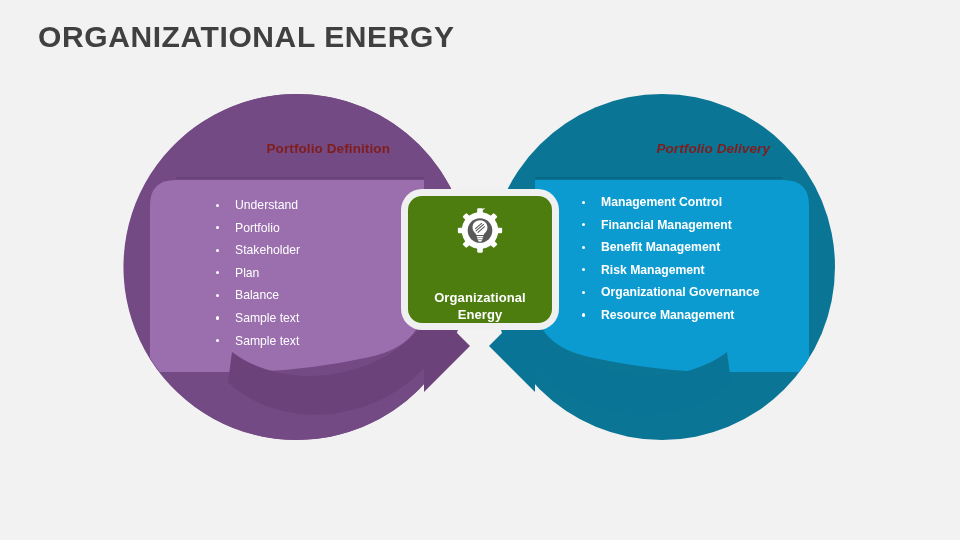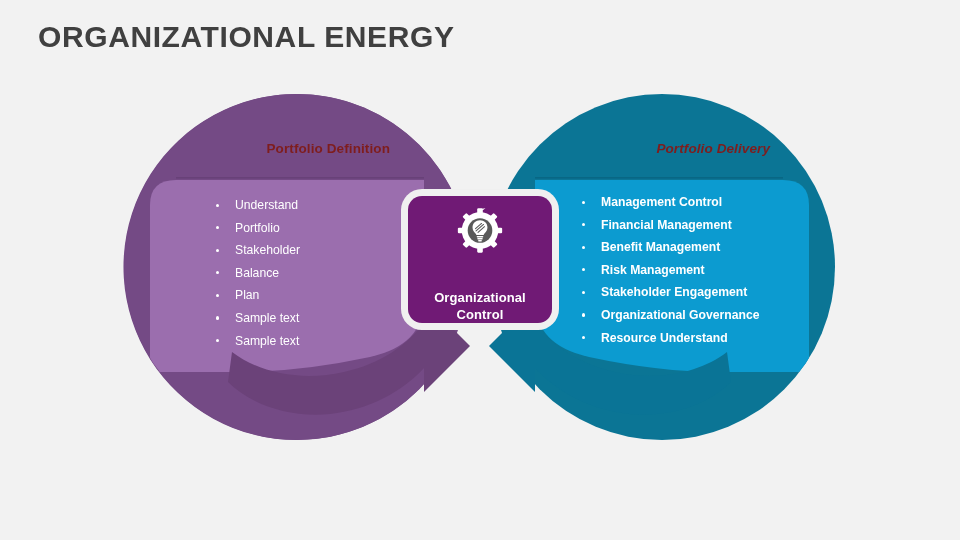--- a/index.html
+++ b/index.html
@@ -82,21 +82,21 @@
     border-radius: 50%;
     background: #ffffff;
   }
 
   #center-card {
     position: absolute;
     left: 408px;
     top: 196px;
     width: 144px;
     height: 127px;
-    background: #701a75;
+    background: #4d7c0f;
     border-radius: 14px;
     box-shadow: 0 0 0 7px #f0f0f0;
     display: flex;
     flex-direction: column;
     align-items: center;
     justify-content: flex-start;
     gap: 32px;
   }
   #center-icon {
     margin-top: 12px;
@@ -196,34 +196,33 @@
   </svg>
 
   <div class="wing-title" id="left-title">Portfolio Definition</div>
 
   <div class="wing-title" id="right-title">Portfolio Delivery</div>
 
   <ul class="bullet-list" id="left-list">
     <li><span class="dot"></span><span>Understand</span></li>
     <li><span class="dot"></span><span>Portfolio</span></li>
     <li><span class="dot"></span><span>Stakeholder</span></li>
+    <li><span class="dot"></span><span>Plan</span></li>
     <li><span class="dot"></span><span>Balance</span></li>
-    <li><span class="dot"></span><span>Plan</span></li>
     <li><span class="dot"></span><span>Sample text</span></li>
     <li><span class="dot"></span><span>Sample text</span></li>
   </ul>
 
   <ul class="bullet-list" id="right-list">
     <li><span class="dot"></span><span>Management Control</span></li>
     <li><span class="dot"></span><span>Financial Management</span></li>
     <li><span class="dot"></span><span>Benefit Management</span></li>
     <li><span class="dot"></span><span>Risk Management</span></li>
-    <li><span class="dot"></span><span>Stakeholder Engagement</span></li>
     <li><span class="dot"></span><span>Organizational Governance</span></li>
-    <li><span class="dot"></span><span>Resource Understand</span></li>
+    <li><span class="dot"></span><span>Resource Management</span></li>
   </ul>
 
   <div id="center-card">
     <svg id="center-icon" viewBox="0 0 64 64" xmlns="http://www.w3.org/2000/svg">
 
       <path fill="#ffffff" d="
         M32 2
         l4.6 1.0 3.1 -3.0 0 0
         z"></path>
       <g fill="#ffffff">
@@ -260,17 +259,17 @@
       </g>
 
       <g stroke="#595959" stroke-width="1.5" stroke-linecap="round">
         <line x1="25.6" y1="29.4" x2="34.2" y2="22.0"></line>
         <line x1="26.4" y1="32.6" x2="37.0" y2="23.4"></line>
         <line x1="29.2" y1="34.6" x2="38.4" y2="26.6"></line>
       </g>
     </svg>
     <div id="center-label">
       <div>Organizational</div>
-      <div>Control</div>
+      <div>Energy</div>
     </div>
   </div>
 
 </div>
 
 </body></html>

